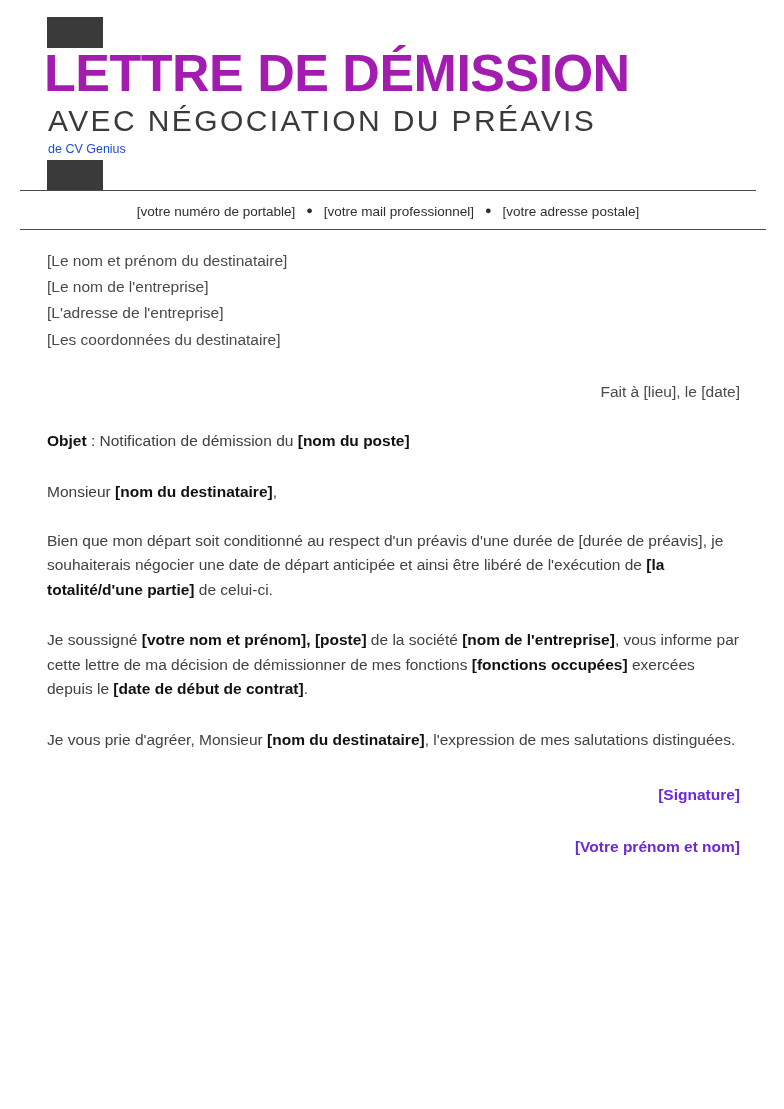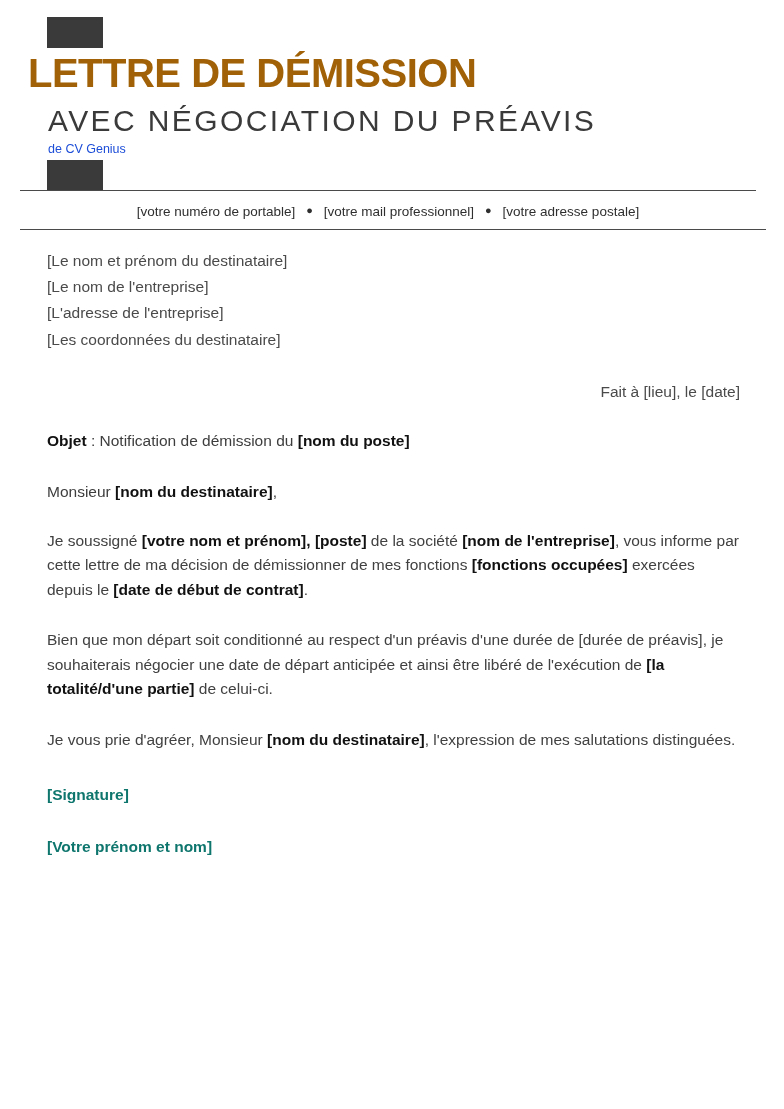--- a/index.html
+++ b/index.html
@@ -43,27 +43,27 @@
     position: absolute;
     left: 47px;
     top: 160px;
     width: 56px;
     height: 30px;
     background: #3a3a3a;
   }
 
   .title-main {
     position: absolute;
-    left: 28px;
+    left: 44px;
     top: 48px;
-    font-size: 40px;
+    font-size: 52px;
     line-height: 50px;
     font-weight: 700;
     letter-spacing: -0.5px;
-    color: #a16207;
+    color: #a21caf;
     white-space: nowrap;
   }
 
   .title-sub {
     position: absolute;
     left: 48px;
     top: 103px;
     font-size: 30px;
     line-height: 36px;
     font-weight: 400;
@@ -167,21 +167,22 @@
     line-height: 24.5px;
     color: #414141;
     text-align: left;
   }
 
   .sign-line {
     margin-top: 32px;
     font-size: 15.5px;
     line-height: 22px;
     font-weight: 700;
-    color: #0f766e;
+    color: #6d28d9;
+    text-align: right;
   }
   .sign-line.second {
     margin-top: 30px;
   }
 
   b, .b {
     font-weight: 700;
     color: #111111;
   }
 </style>
@@ -218,25 +219,25 @@
 
     <div class="subject">
       <span class="b">Objet</span><span> : Notification de démission du </span><span class="b">[nom du poste]</span>
     </div>
 
     <div class="salutation">
       <span>Monsieur </span><span class="b">[nom du destinataire]</span><span>,</span>
     </div>
 
     <div class="para">
+      <span>Bien que mon départ soit conditionné au respect d'un préavis d'une durée de [durée de préavis], je souhaiterais négocier une date de départ anticipée et ainsi être libéré de l'exécution de </span><span class="b">[la totalité/d'une partie]</span><span> de celui-ci.</span>
+    </div>
+
+    <div class="para">
       <span>Je soussigné </span><span class="b">[votre nom et prénom], [poste]</span><span> de la société </span><span class="b">[nom de l'entreprise]</span><span>, vous informe par cette lettre de ma décision de démissionner de mes fonctions </span><span class="b">[fonctions occupées]</span><span> exercées depuis le </span><span class="b">[date de début de contrat]</span><span>.</span>
-    </div>
-
-    <div class="para">
-      <span>Bien que mon départ soit conditionné au respect d'un préavis d'une durée de [durée de préavis], je souhaiterais négocier une date de départ anticipée et ainsi être libéré de l'exécution de </span><span class="b">[la totalité/d'une partie]</span><span> de celui-ci.</span>
     </div>
 
 
     <div class="para">
       <span>Je vous prie d'agréer, Monsieur </span><span class="b">[nom du destinataire]</span><span>, l'expression de mes salutations distinguées.</span>
     </div>
 
     <div class="sign-line">[Signature]</div>
     <div class="sign-line second">[Votre prénom et nom]</div>
 

